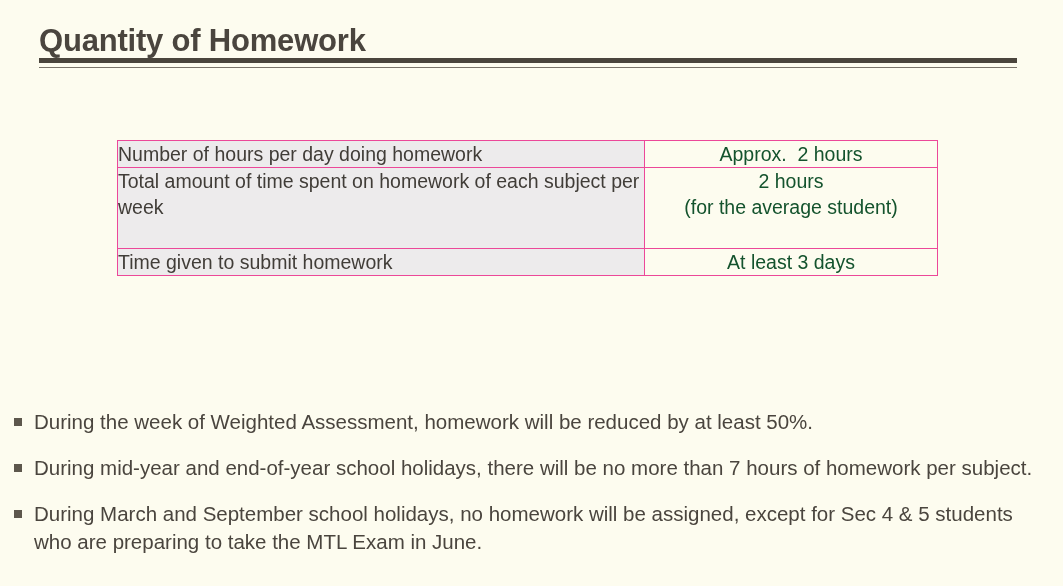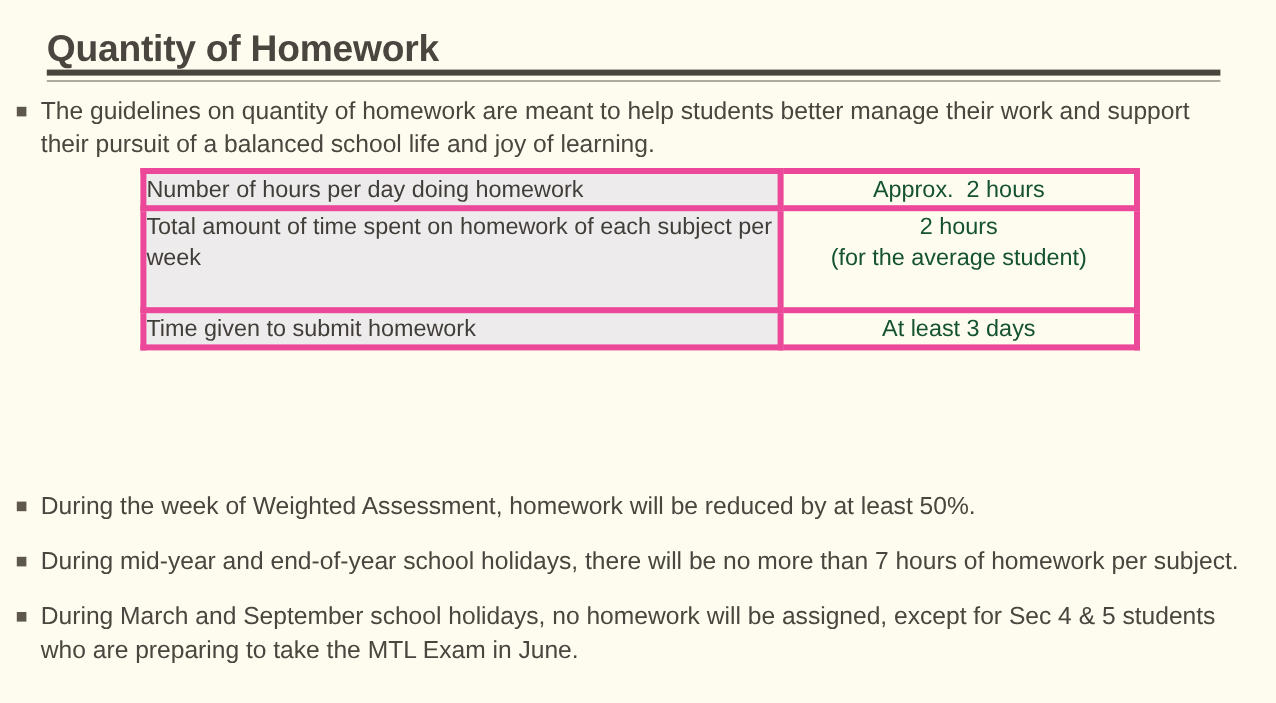--- a/index.html
+++ b/index.html
@@ -91,21 +91,21 @@
   
   .hw-table {
     position: absolute;
     left: 117px;
     top: 140px;
     width: 818px;
     border-collapse: collapse;
     table-layout: fixed;
   }
   .hw-table td {
-    border: 5px solid #ec4899;
+    border: 1px solid #ec4899;
     vertical-align: top;
     padding: 0;
   }
   .cell-label {
     width: 526px;
     background: #edebec;
     font-size: 19.5px;
     line-height: 26px;
     color: #413d38;
     padding: 6px 9px 6px 10px;
@@ -127,26 +127,20 @@
 </style>
 </head>
 <body>
 
 <div class="slide">
 
   <div class="title">Quantity of Homework</div>
   <div class="rule-thick"></div>
   <div class="rule-thin"></div>
 
-  <div class="bullets-top">
-    <div class="bullet">
-      <span class="bullet-mark"></span>
-      <span class="bullet-text">The guidelines on quantity of homework are meant to help students better manage their work and support their pursuit of a balanced school life and joy of learning.</span>
-    </div>
-  </div>
 
   <table class="hw-table">
     <tbody>
       <tr class="r1">
         <td class="cell-label">Number of hours per day doing homework</td>
         <td class="cell-value">Approx.  2 hours</td>
       </tr>
       <tr class="r3">
         <td class="cell-label">Total amount of time spent on homework of each subject per week</td>
         <td class="cell-value">2 hours

